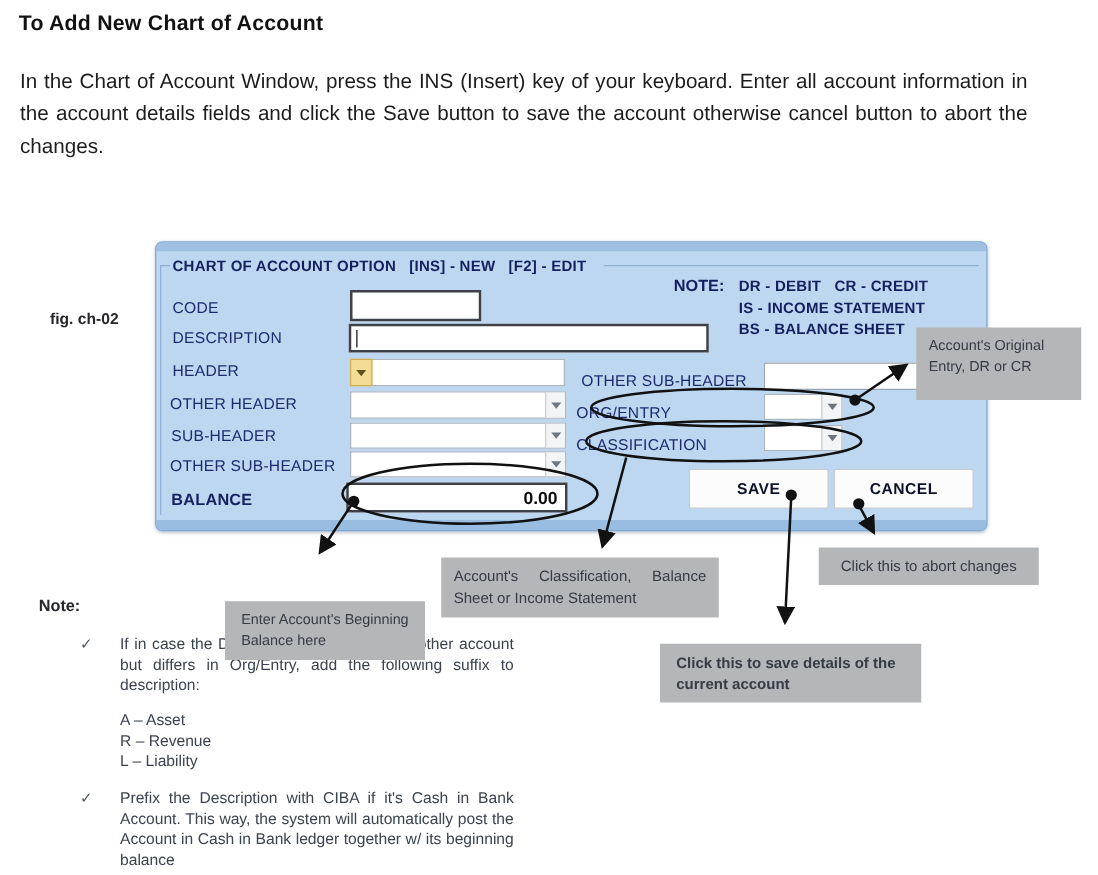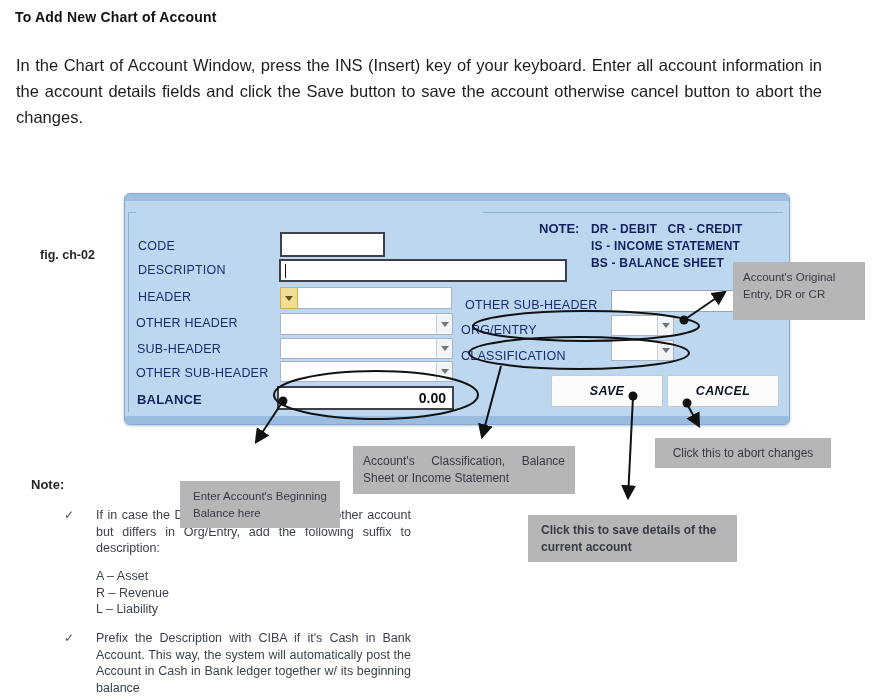--- a/index.html
+++ b/index.html
@@ -1,19 +1,19 @@
 <!DOCTYPE html>
 <html><head>
 <meta charset="utf-8">
 <style>
   html,body{margin:0;padding:0;background:#ffffff;}
   body{width:878px;height:700px;position:relative;font-family:"Liberation Sans",sans-serif;overflow:hidden;}
 
   
-  .doc-title{position:absolute;left:15px;top:9px;font-size:14px;font-weight:bold;color:#121212;letter-spacing:.2px;}
+  .doc-title{position:absolute;left:15px;top:9px;font-size:17px;font-weight:bold;color:#121212;letter-spacing:.2px;}
   .intro{position:absolute;left:16px;top:52px;width:806px;font-size:16.5px;line-height:26px;color:#1d1d1d;text-align:justify;}
   .fig-label{position:absolute;left:40px;top:248px;font-size:12.5px;font-weight:bold;color:#26262b;}
 
   
   .dialog{position:absolute;left:124px;top:193px;width:664px;height:230px;background:#bdd7f1;
           border:1px solid #84aad1;border-radius:6px;box-shadow:0 1px 3px rgba(60,90,130,.35);z-index:10;}
   .strip-top{position:absolute;left:0;top:0;right:0;height:7px;background:#9fbfe2;border-radius:5px 5px 0 0;}
   .strip-bottom{position:absolute;left:0;bottom:0;right:0;height:8px;background:#99bde0;border-radius:0 0 5px 5px;}
   .gb-title{position:absolute;left:13px;top:12px;font-size:12px;font-weight:bold;color:#13205e;letter-spacing:.2px;white-space:pre;}
   .gb-rule{position:absolute;background:#8fb0d4;}
@@ -32,21 +32,21 @@
   .tri{width:0;height:0;border-left:4px solid transparent;border-right:4px solid transparent;border-top:5px solid #6d7680;}
   .dd-btn.yellow .tri{border-top-color:#5f511c;}
   .cursor{display:inline-block;width:1px;height:14px;background:#111;margin:3px 0 0 4px;}
   .balance-val{font-size:14px;font-weight:bold;color:#0c0c0c;text-align:right;padding:2px 6px 0 0;}
 
   .note-lbl{position:absolute;left:414px;top:27px;font-size:13px;font-weight:bold;color:#13205e;}
   .note-line{position:absolute;left:466px;font-size:12px;font-weight:bold;color:#13205e;white-space:pre;letter-spacing:.2px;}
 
   .btn{position:absolute;top:181px;width:112px;height:32px;background:#fcfcfd;border:1px solid #c6cbd2;border-radius:2px;
        font-family:"Liberation Sans",sans-serif;font-size:12.5px;font-weight:bold;color:#0c1226;
-       display:flex;align-items:center;justify-content:center;letter-spacing:.4px;cursor:pointer;font-style:italic;}
+       display:flex;align-items:center;justify-content:center;letter-spacing:.4px;cursor:pointer;}
 
   
   .callout{position:absolute;background:#b5b6b8;color:#363b44;font-size:12px;line-height:1.45;
            padding:7px 10px;box-sizing:border-box;z-index:20;}
   #co-original{left:733px;top:262px;width:132px;height:58px;font-size:11.5px;}
   #co-balance{left:180px;top:452px;width:160px;height:47px;font-size:11.5px;padding:7px 6px 7px 13px;margin-top:29px;}
   #co-class{left:353px;top:446px;width:222px;height:48px;text-align:justify;}
   #co-abort{left:655px;top:438px;width:176px;height:30px;text-align:center;padding-top:7px;}
   #co-save{left:528px;top:515px;width:209px;height:47px;padding:7px 6px 7px 13px;font-weight:bold;}
 
@@ -65,20 +65,21 @@
 <div class="doc-title">To Add New Chart of Account</div>
 <div class="intro">In the Chart of Account Window, press the INS (Insert) key of your keyboard.  Enter all account information in the account details fields and click the Save button to save the account otherwise cancel button to abort the changes.</div>
 <div class="fig-label">fig. ch-02</div>
 
 <div class="dialog">
   <div class="strip-top"></div>
   <div class="strip-bottom"></div>
   <div class="gb-rule left"></div>
   <div class="gb-rule right"></div>
   <div class="gb-rule side"></div>
+  <div class="gb-title">CHART OF ACCOUNT OPTION   [INS] - NEW   [F2] - EDIT</div>
 
   <div class="fld-label" style="left:13px;top:45px;">CODE</div>
   <div class="fld-label" style="left:13px;top:69px;">DESCRIPTION</div>
   <div class="fld-label" style="left:13px;top:96px;">HEADER</div>
   <div class="fld-label" style="left:11px;top:122px;">OTHER HEADER</div>
   <div class="fld-label" style="left:12px;top:148px;">SUB-HEADER</div>
   <div class="fld-label" style="left:11px;top:172px;">OTHER SUB-HEADER</div>
   <div class="fld-label bold" style="left:12px;top:198px;">BALANCE</div>
 
   <div class="tbox" style="left:155px;top:38px;width:105px;height:25px;"></div>

